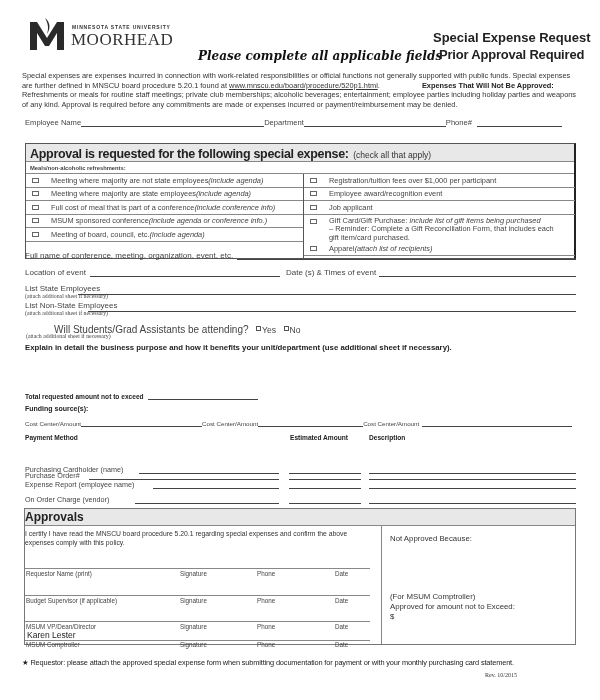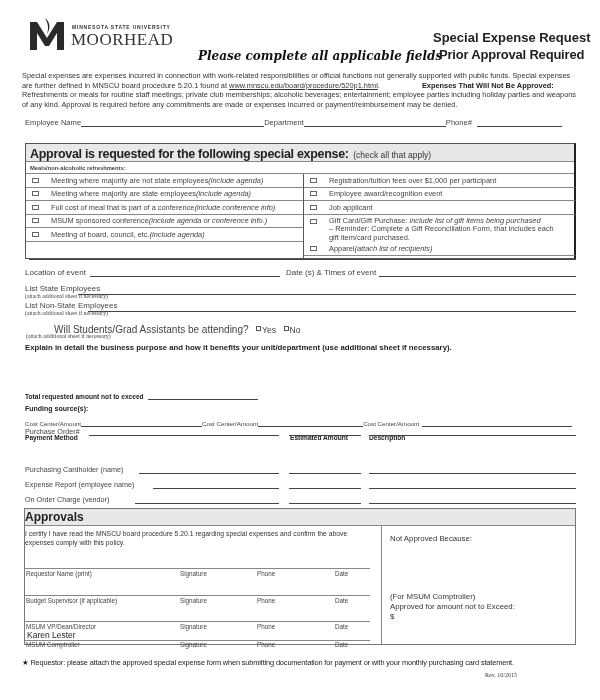--- a/index.html
+++ b/index.html
@@ -149,20 +149,21 @@
     </div>
     <div class="chk-row">
         <span class="chkbox"></span>
         <span>Apparel </span>
         <i>(attach list of recipients)</i>
       </div>
   </div>
 </div>
 
 <div class="row" style="top:249px; height:11px;">
+  <span class="ev-lbl">Full name of conference, meeting, organization, event, etc.</span>
   <span class="line-field" style="flex:1; margin-left:4px;"></span>
 </div>
 <div class="row" style="top:266px; height:11px;">
   <span class="ev-lbl">Location of event</span>
   <span class="line-field" style="width:190px; margin-left:4px;"></span>
   <span class="ev-lbl" style="margin-left:6px;">Date (s) &amp; Times of event</span>
   <span class="line-field" style="flex:1; margin-left:3px;"></span>
 </div>
 <div class="row" style="top:284px; height:16px; align-items:flex-start;">
   <div style="display:flex; flex-direction:column;">
@@ -198,21 +199,21 @@
   <span class="cc-lbl">Cost Center/Amount</span>
   <span class="line-field" style="width:105px; height:7px;"></span>
   <span class="cc-lbl">Cost Center/Amount</span>
   <span class="line-field" style="flex:1; margin-left:3px; margin-right:4px; height:7px;"></span>
 </div>
 
 <div class="abs bold-lbl" style="left:25px; top:434px;">Payment Method</div>
 <div class="abs bold-lbl" style="left:290px; top:434px;">Estimated Amount</div>
 <div class="abs bold-lbl" style="left:369px; top:434px;">Description</div>
 
-<div class="abs" style="left:25px; top:426px; width:551px; height:10px;">
+<div class="abs" style="left:25px; top:470px; width:551px; height:10px;">
   <span class="pm-lbl" style="position:absolute; left:0; bottom:0;">Purchase Order#</span>
   <span class="line-field" style="position:absolute; left:64px; width:190px; bottom:0;"></span>
   <span class="line-field" style="position:absolute; left:264px; width:72px; bottom:0;"></span>
   <span class="line-field" style="position:absolute; left:344px; width:207px; bottom:0;"></span>
 </div>
 <div class="abs" style="left:25px; top:464px; width:551px; height:10px;">
   <span class="pm-lbl" style="position:absolute; left:0; bottom:0;">Purchasing Cardholder (name)</span>
   <span class="line-field" style="position:absolute; left:114px; width:140px; bottom:0;"></span>
   <span class="line-field" style="position:absolute; left:264px; width:72px; bottom:0;"></span>
   <span class="line-field" style="position:absolute; left:344px; width:207px; bottom:0;"></span>

